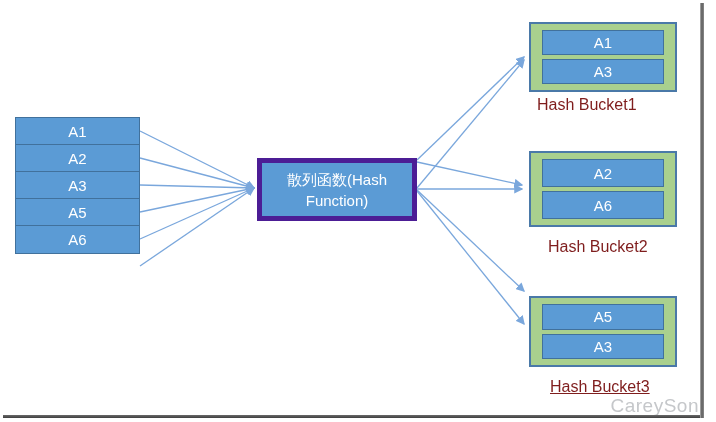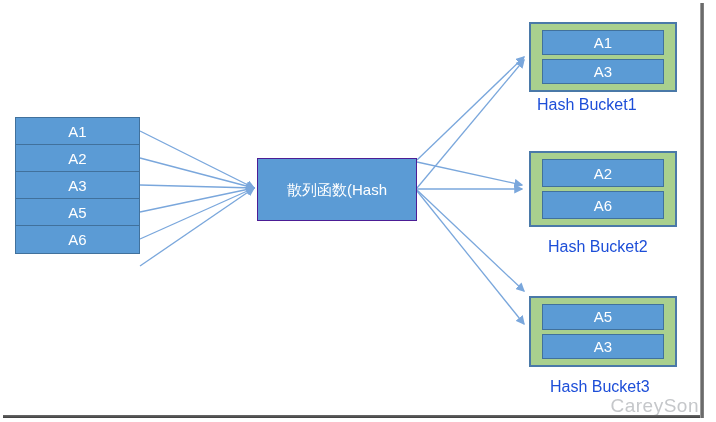--- a/index.html
+++ b/index.html
@@ -17,42 +17,42 @@
   .stack .cell{
     height:27px;box-sizing:border-box;background:#5B9BD5;color:#fff;
     display:flex;align-items:center;justify-content:center;
     font-size:15px;border-bottom:1px solid #41719C;
   }
   .stack .cell:last-child{border-bottom:none;}
 
   
   .hash-box{
     position:absolute;left:257px;top:158px;width:160px;height:63px;
-    box-sizing:border-box;background:#5B9BD5;border:1px solid #4c1d95;
+    box-sizing:border-box;background:#5B9BD5;border:5px solid #4c1d95;
     color:#fff;font-size:15px;line-height:1.4;text-align:center;
     display:flex;flex-direction:column;align-items:center;justify-content:center;
   }
   .hash-box span{display:block;}
 
   
   .bucket{position:absolute;left:529px;width:148px;}
   .bucket-frame{
     box-sizing:border-box;width:148px;background:#A9D08E;border:2px solid #4A79A8;
     display:flex;flex-direction:column;padding:6px 11px;gap:4px;
   }
   .bucket .bcell{
     flex:1;box-sizing:border-box;background:#5B9BD5;border:1px solid #41719C;
     color:#fff;font-size:15px;display:flex;align-items:center;justify-content:center;
   }
   .bucket-label{
-    font-size:16px;color:#1d4ed8;white-space:nowrap;
+    font-size:16px;color:#7f1d1d;white-space:nowrap;
   }
   .bucket.b1{top:22px;}  .bucket.b1 .bucket-frame{height:70px;} .bucket.b1 .bucket-label{margin:4px 0 0 8px;}
   .bucket.b2{top:151px;} .bucket.b2 .bucket-frame{height:76px;} .bucket.b2 .bucket-label{margin:11px 0 4px 19px;}
-  .bucket.b3{top:296px;} .bucket.b3 .bucket-frame{height:71px;} .bucket.b3 .bucket-label{margin:11px 0 0 21px;}
+  .bucket.b3{top:296px;} .bucket.b3 .bucket-frame{height:71px;} .bucket.b3 .bucket-label{margin:11px 0 0 21px;text-decoration:underline;}
 
   
   .watermark{
     position:absolute;right:17px;bottom:5px;font-size:19px;color:#C5C7CA;letter-spacing:.5px;margin-top:19px;
   }
 
   
   .shadow-bottom{
     position:absolute;left:3px;top:415px;width:701px;height:3px;
     background:linear-gradient(#6a6a6a,#3f3f3f);
@@ -90,20 +90,21 @@
   <div class="stack">
     <div class="cell">A1</div>
     <div class="cell">A2</div>
     <div class="cell">A3</div>
     <div class="cell">A5</div>
     <div class="cell">A6</div>
   </div>
 
   <div class="hash-box">
     <span>散列函数(Hash</span>
+    <span>Function)</span>
   </div>
 
   <div class="bucket b1">
     <div class="bucket-frame">
       <div class="bcell">A1</div>
       <div class="bcell">A3</div>
     </div>
     <div class="bucket-label">Hash Bucket1</div>
   </div>
 

